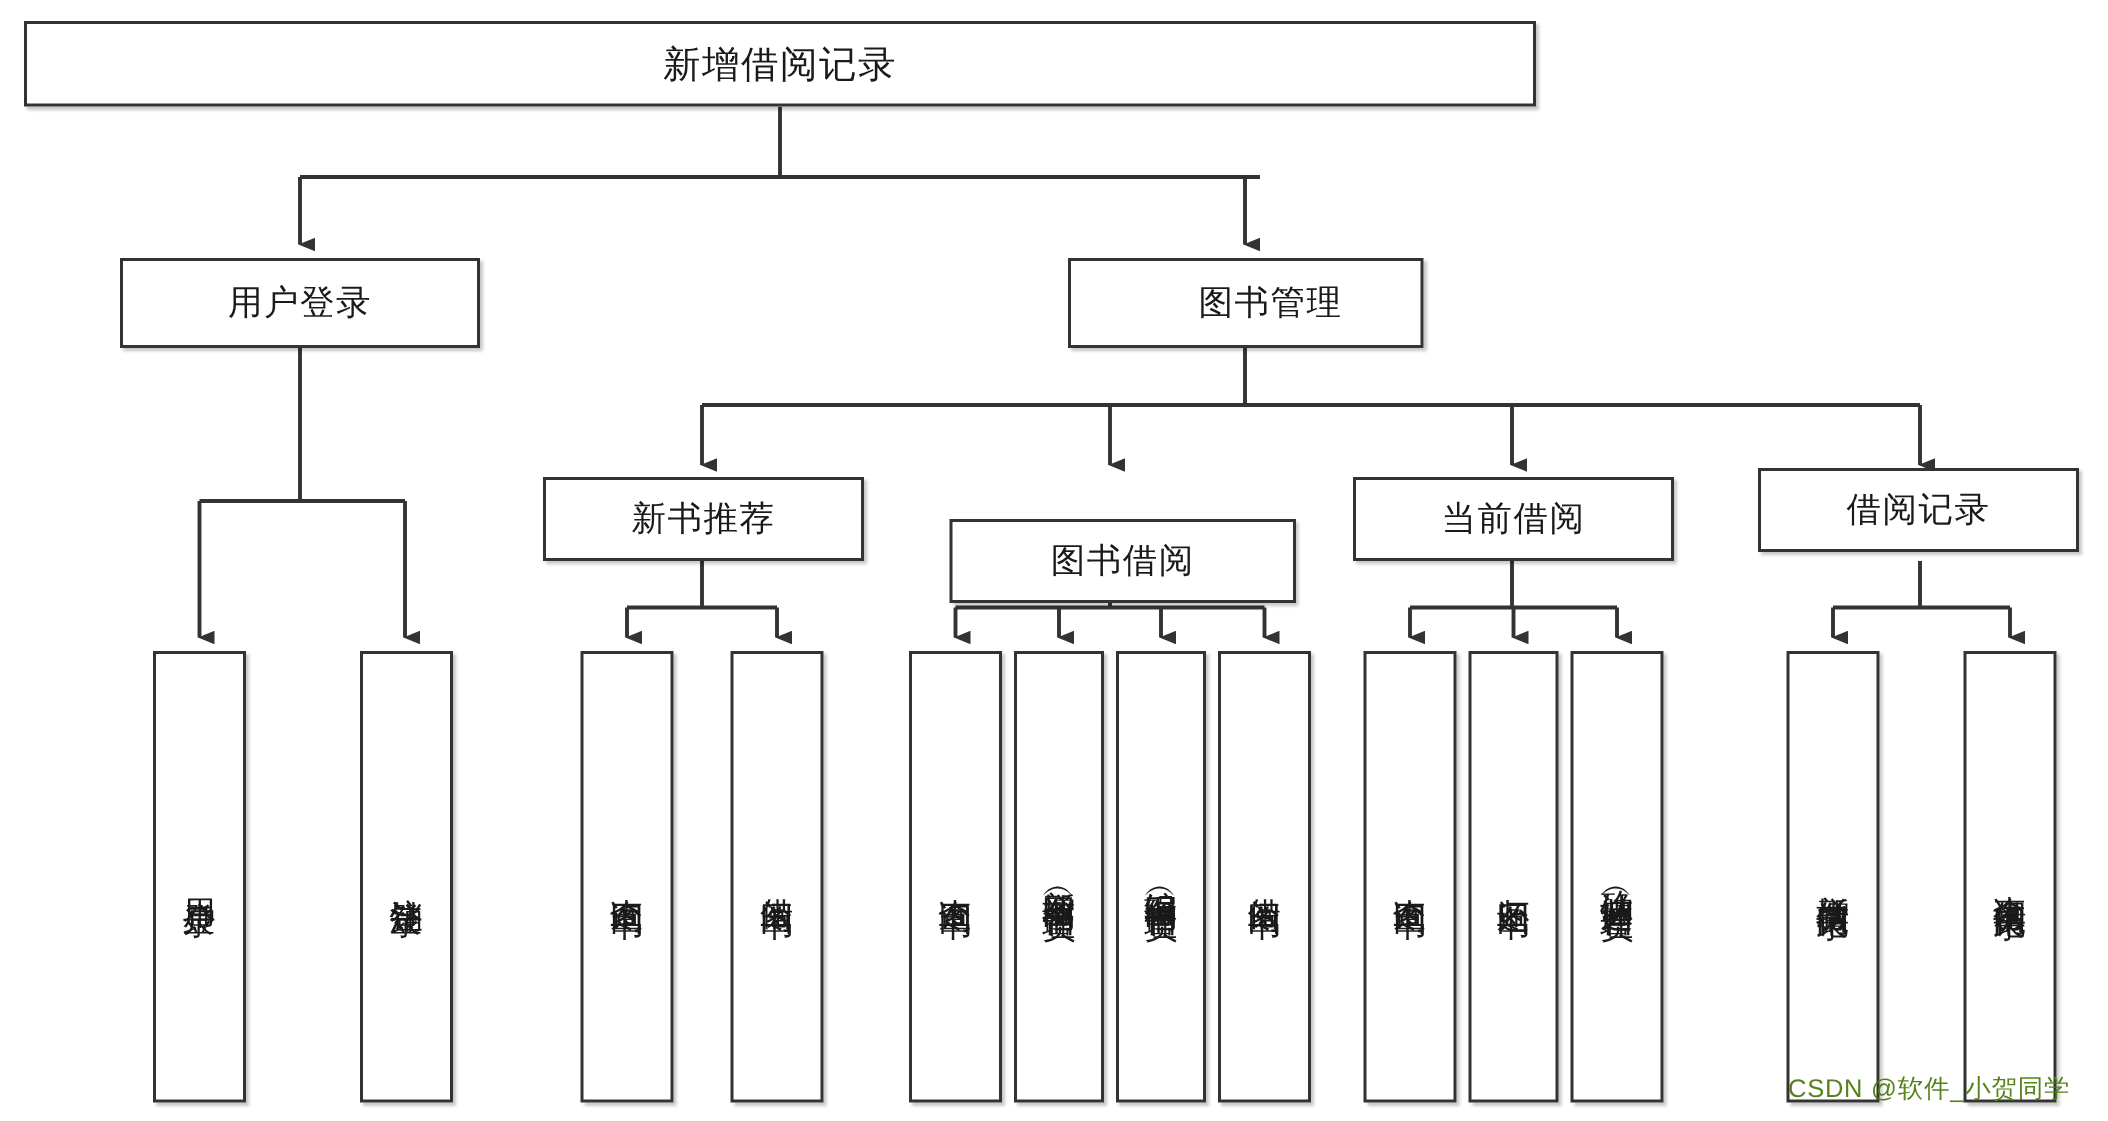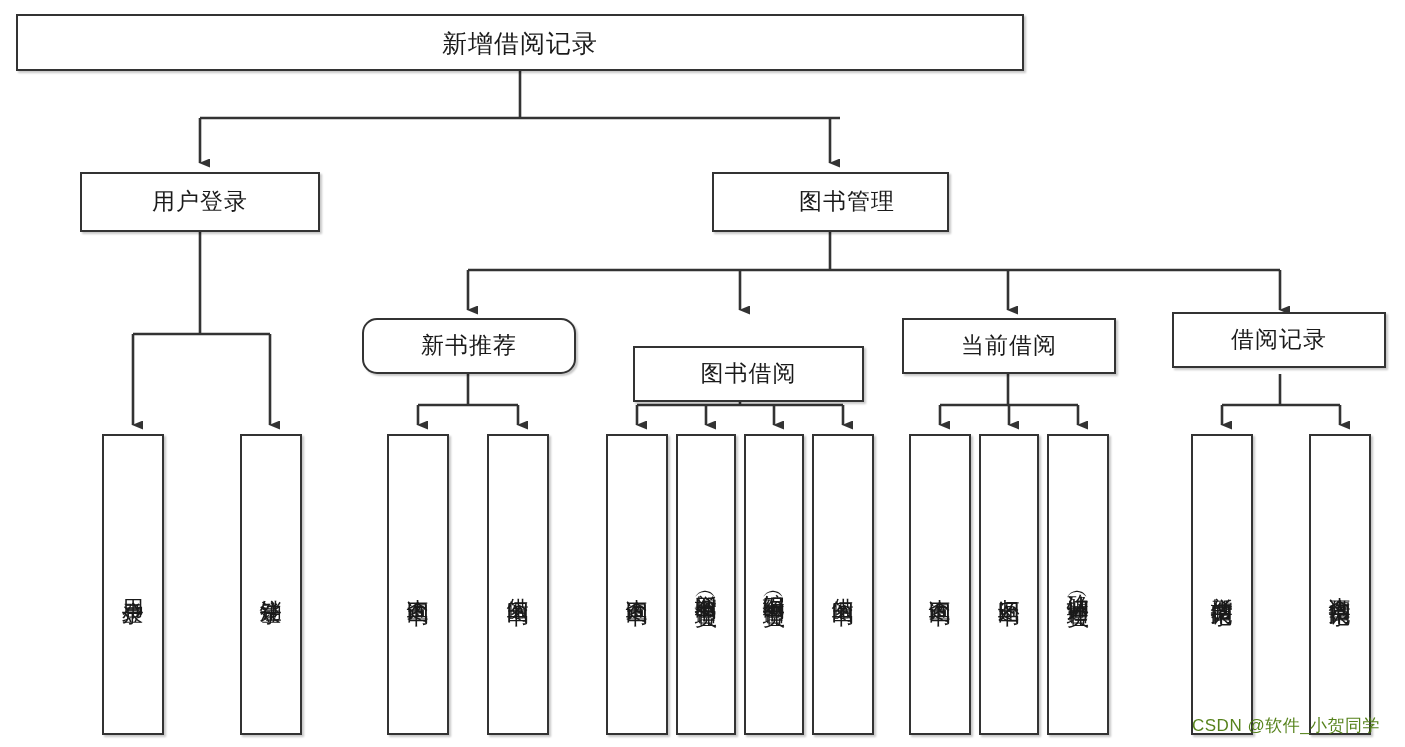--- a/index.html
+++ b/index.html
@@ -127,21 +127,21 @@
 
     </g>
   </svg>
 
   <div class="node node-h node-title" style="left:16px; top:14px; width:1008px; height:57px;">新增借阅记录</div>
 
   <div class="node node-h" style="left:80px; top:172px; width:240px; height:60px;">用户登录</div>
 
   <div class="node node-h" style="left:712px; top:172px; width:237px; height:60px;padding-left:33px;">图书管理</div>
 
-  <div class="node node-h" style="left:362px; top:318px; width:214px; height:56px;border-radius:15px;">新书推荐</div>
+  <div class="node node-h" style="left:362px; top:318px; width:214px; height:56px;">新书推荐</div>
 
   <div class="node node-h" style="left:633px; top:318px; width:231px; height:56px;margin-top:28px;">图书借阅</div>
 
   <div class="node node-h" style="left:902px; top:318px; width:214px; height:56px;">当前借阅</div>
 
   <div class="node node-h" style="left:1172px; top:312px; width:214px; height:56px;">借阅记录</div>
 
   <div class="node node-v" style="left:102px; top:434px; width:62px; height:301px;">
     <span class="vtext">用户登录</span>
   </div>

